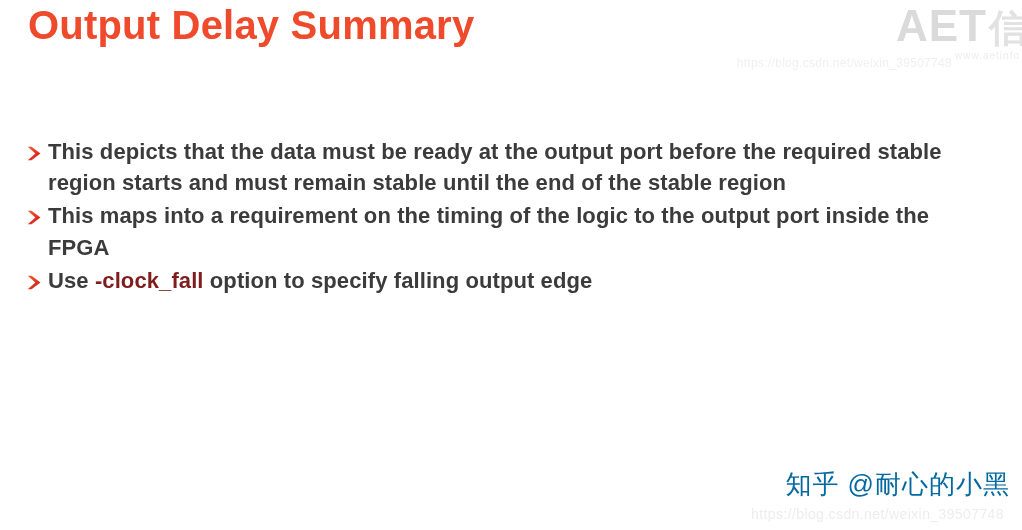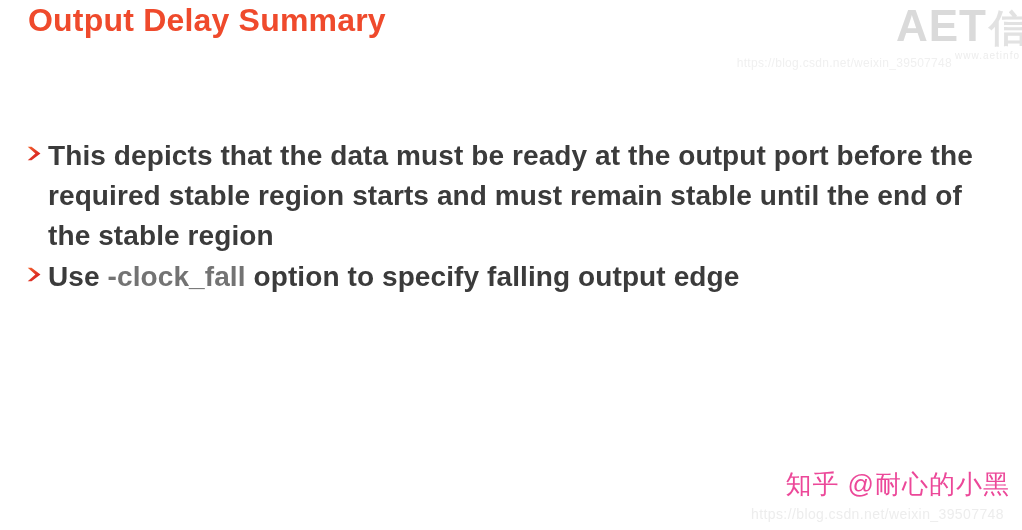--- a/index.html
+++ b/index.html
@@ -20,21 +20,21 @@
     position: absolute;
     inset: 0;
     background: #ffffff;
   }
 
   
   .slide-title {
     position: absolute;
     left: 28px;
     top: 2px;
-    font-size: 32px;
+    font-size: 40px;
     font-weight: bold;
     letter-spacing: 0.2px;
     color: #ef4a2c;
     line-height: 1.15;
     white-space: nowrap;
   }
 
   
   .corner-logo {
     position: absolute;
@@ -84,38 +84,38 @@
     position: relative;
   }
   .bullet-marker svg {
     display: block;
     width: 17px;
     height: 17px;
     margin-top: 5px;
   }
   .bullet-text {
     flex: 1 1 auto;
-    font-size: 28px;
+    font-size: 22px;
     font-weight: bold;
     line-height: 1.42;
     color: #3b3b3b;
     letter-spacing: 0.1px;
   }
   .bullet-text .code {
-    color: #737373;
+    color: #7f1d1d;
     font-weight: bold;
   }
 
   
   .zhihu-mark {
     position: absolute;
     right: 12px;
     bottom: 28px;
     font-size: 26px;
-    color: #ec4899;
+    color: #0369a1;
     letter-spacing: 1px;
     white-space: nowrap;
     user-select: none;
   }
   .url-mark {
     position: absolute;
     right: 18px;
     bottom: 8px;
     font-size: 14px;
     color: #ededed;
@@ -158,20 +158,28 @@
               <stop offset="0%" stop-color="#f4622c"></stop>
               <stop offset="100%" stop-color="#cf1020"></stop>
             </linearGradient>
           </defs>
           <path d="M2 2 L11 10 L2 18 L6.5 18 L17 10 L6.5 2 Z" fill="url(#g1)"></path>
         </svg>
       </span>
       <span class="bullet-text"><span>This depicts that the data must be ready at the output port before the required stable region starts and must remain stable until the end of the stable region</span></span>
     </div>
 
+    <div class="bullet-row">
+      <span class="bullet-marker">
+        <svg viewBox="0 0 20 20" xmlns="http://www.w3.org/2000/svg">
+          <path d="M2 2 L11 10 L2 18 L6.5 18 L17 10 L6.5 2 Z" fill="url(#g1)"></path>
+        </svg>
+      </span>
+      <span class="bullet-text"><span>This maps into a requirement on the timing of the logic to the output port inside the FPGA</span></span>
+    </div>
 
     <div class="bullet-row">
       <span class="bullet-marker">
         <svg viewBox="0 0 20 20" xmlns="http://www.w3.org/2000/svg">
           <path d="M2 2 L11 10 L2 18 L6.5 18 L17 10 L6.5 2 Z" fill="url(#g1)"></path>
         </svg>
       </span>
       <span class="bullet-text"><span>Use </span><span class="code">-clock_fall</span><span> option to specify falling output edge</span></span>
     </div>
 

